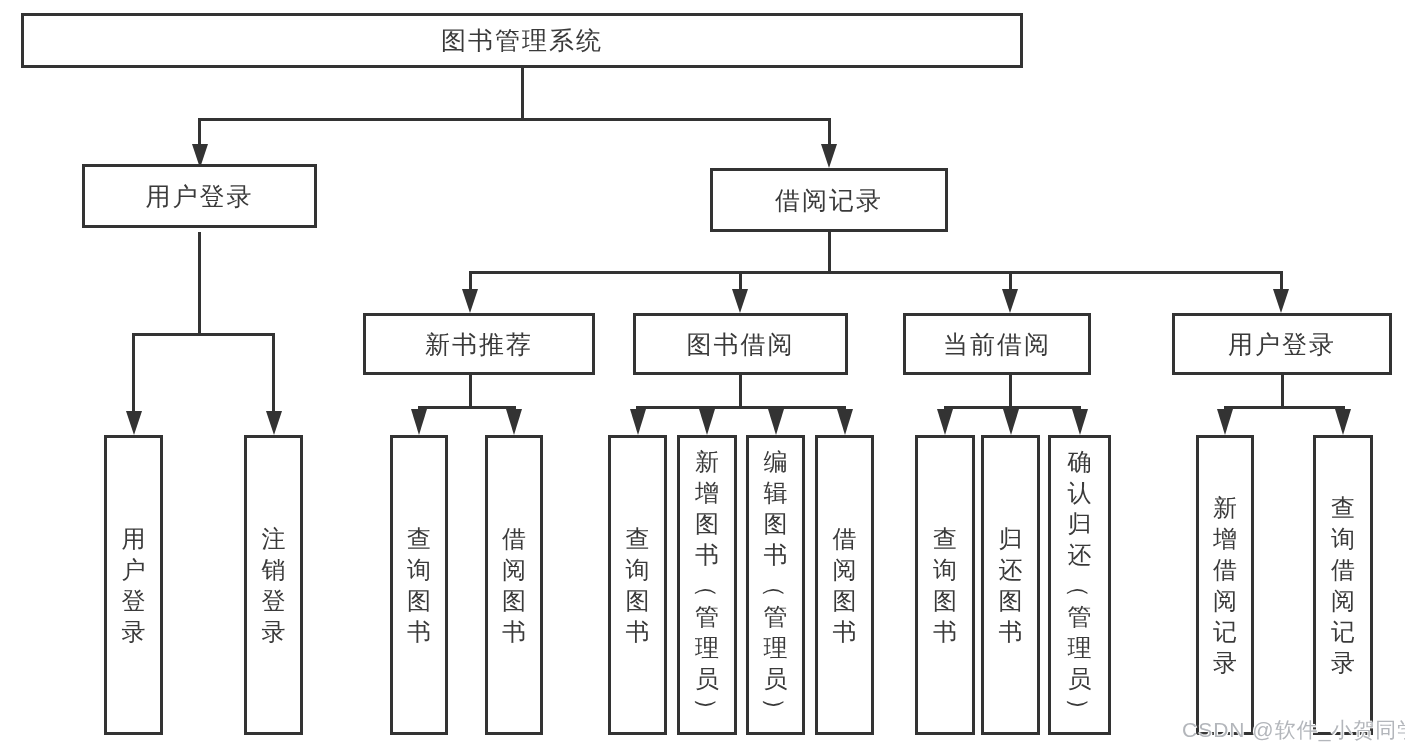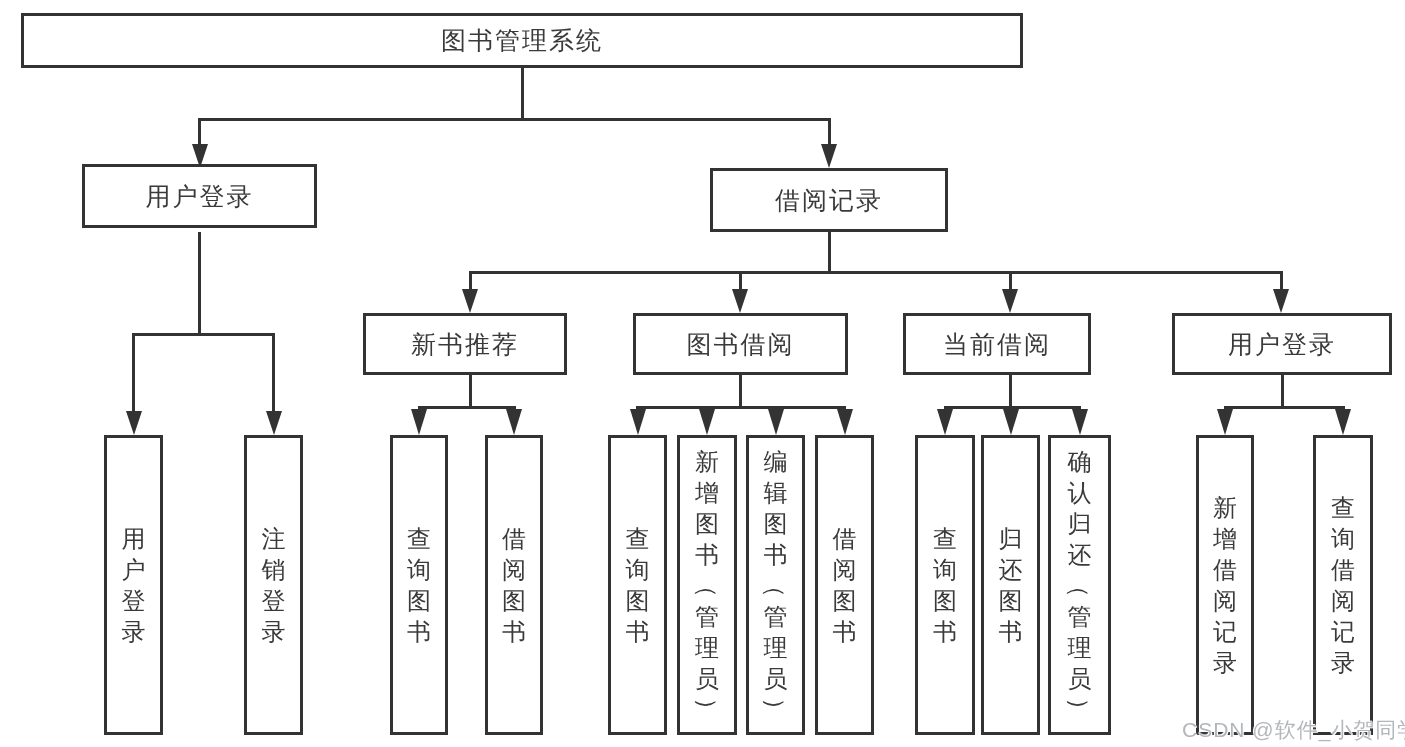--- a/index.html
+++ b/index.html
@@ -98,21 +98,21 @@
   <div class="hline" style="left:468.5px;top:271px;width:814px"></div>
   <div class="vline" style="left:468.5px;top:274px;height:17px"></div>
   <div class="vline" style="left:738.5px;top:274px;height:17px"></div>
   <div class="vline" style="left:1008.5px;top:274px;height:17px"></div>
   <div class="vline" style="left:1279.5px;top:274px;height:17px"></div>
   <div class="arrow" style="left:462px;top:289px"></div>
   <div class="arrow" style="left:732px;top:289px"></div>
   <div class="arrow" style="left:1002px;top:289px"></div>
   <div class="arrow" style="left:1273px;top:289px"></div>
 
-  <div class="box" style="left:363px;top:313px;width:204px;height:62px">
+  <div class="box" style="left:363px;top:313px;width:232px;height:62px">
     <span>新书推荐</span>
   </div>
   <div class="box" style="left:633px;top:313px;width:215px;height:62px">
     <span>图书借阅</span>
   </div>
   <div class="box" style="left:903px;top:313px;width:188px;height:62px">
     <span>当前借阅</span>
   </div>
   <div class="box" style="left:1172px;top:313px;width:220px;height:62px">
     <span>用户登录</span>

